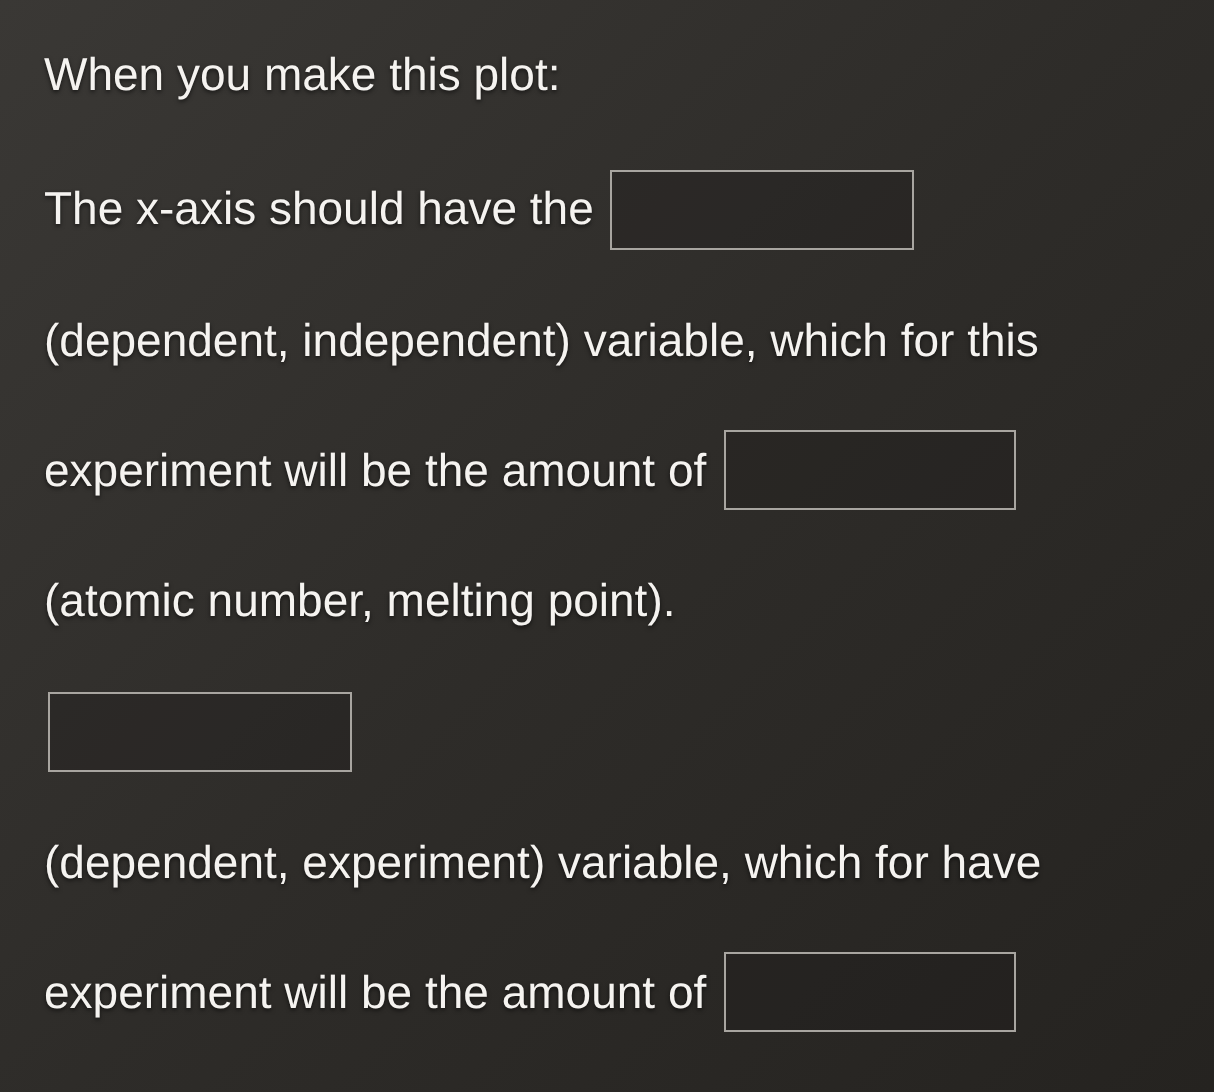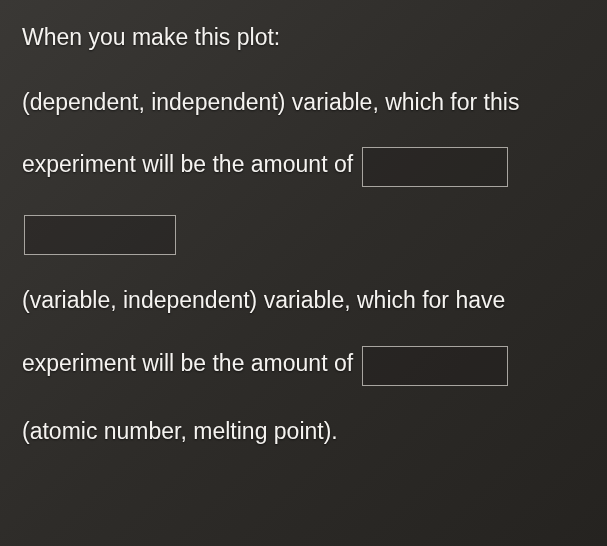--- a/index.html
+++ b/index.html
@@ -16,21 +16,21 @@
       padding: 20px 22px;
       font-size: 23px;
       overflow: hidden;
       text-shadow: 0 1px 2px rgba(0,0,0,0.6);
     }
     .content {
       line-height: 1.5;
     }
     .line {
       display: flex;
-      align-items: flex-start;
+      align-items: center;
       flex-wrap: wrap;
       margin-bottom: 28px;
     }
     .line:first-child {
       margin-bottom: 30px;
     }
     .text-span {
       display: inline;
       white-space: pre;
     }
@@ -52,37 +52,44 @@
   </style>
 </head>
 <body>
 
 <div class="content">
 
   <div class="line">
     <span class="text-span">When you make this plot:</span>
   </div>
 
+  <div class="line">
+    <span class="text-span">The x-axis should have the </span>
+    <input type="text" class="blank-input" value="" style="">
+  </div>
 
   <div class="line">
     <span class="text-span">(dependent, independent) variable, which for this</span>
   </div>
 
   <div class="line">
     <span class="text-span">experiment will be the amount of </span>
     <input type="text" class="blank-input blank-narrow" value="" style="">
   </div>
 
+  <div class="line">
+    <span class="text-span">(atomic number, melting point).</span>
+  </div>
 
   <div class="line">
     <input type="text" class="blank-input" value="" style="">
   </div>
 
   <div class="line">
-    <span class="text-span">(variable, independent) </span>
+    <span class="text-span">(dependent, experiment) </span>
     <span class="text-span">variable, which for have</span>
   </div>
 
   <div class="line">
     <span class="text-span">experiment will be the amount of </span>
     <input type="text" class="blank-input blank-narrow" value="" style="">
   </div>
 
   <div class="line">
     <span class="text-span">(atomic number, melting point).</span>

